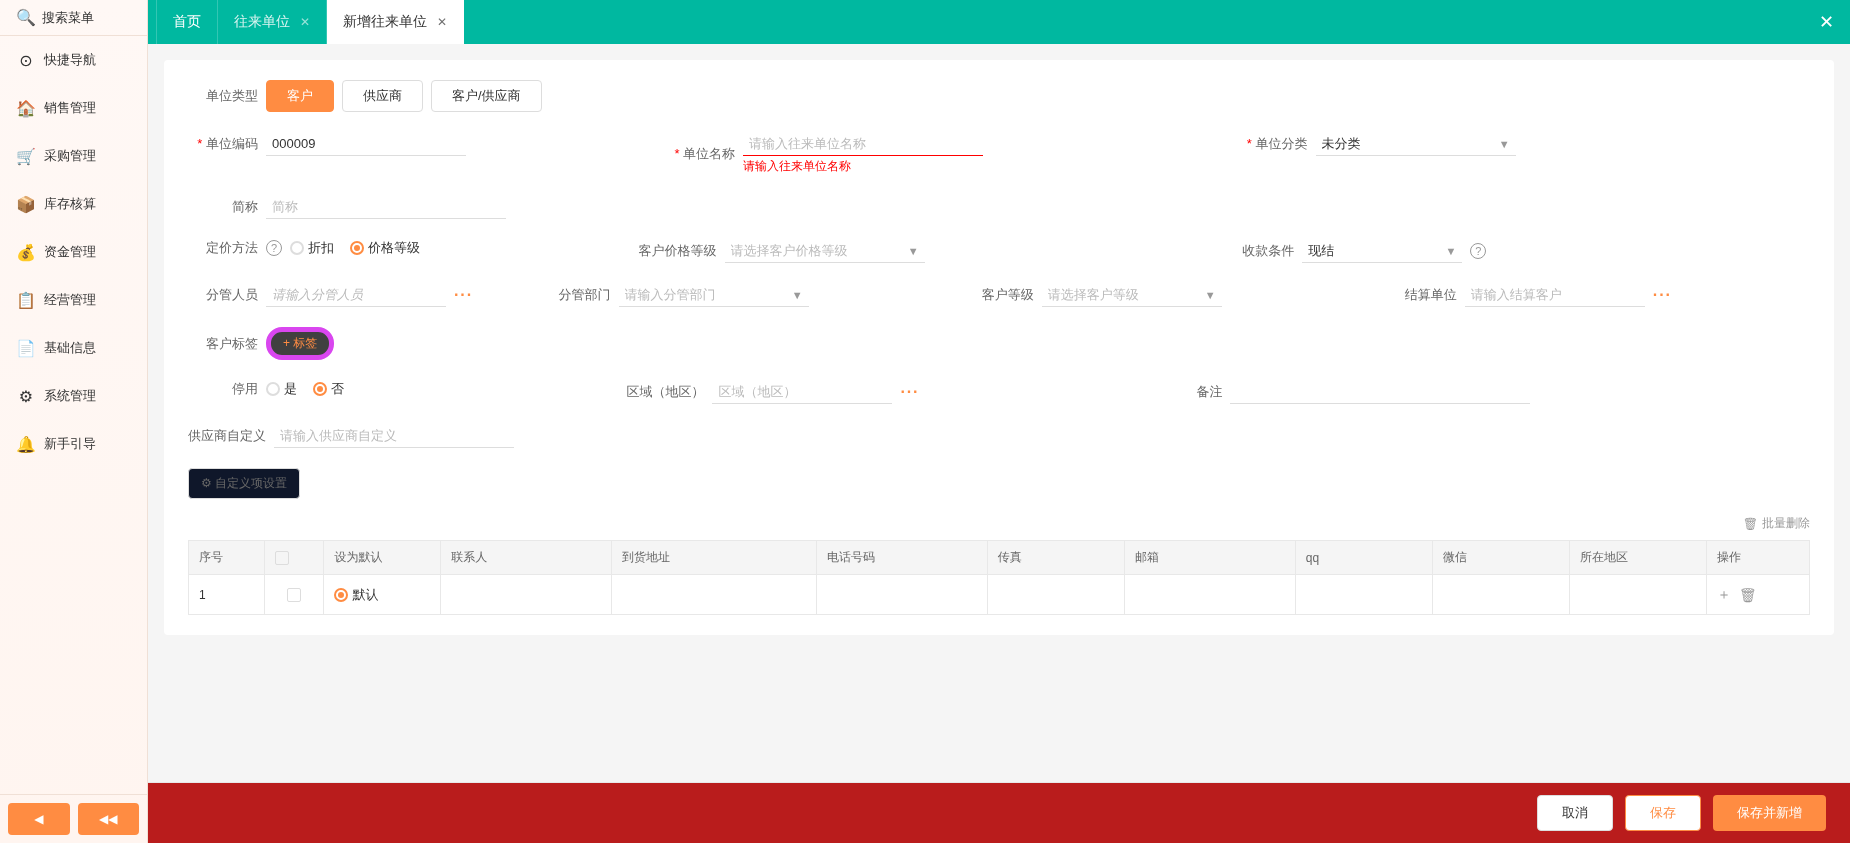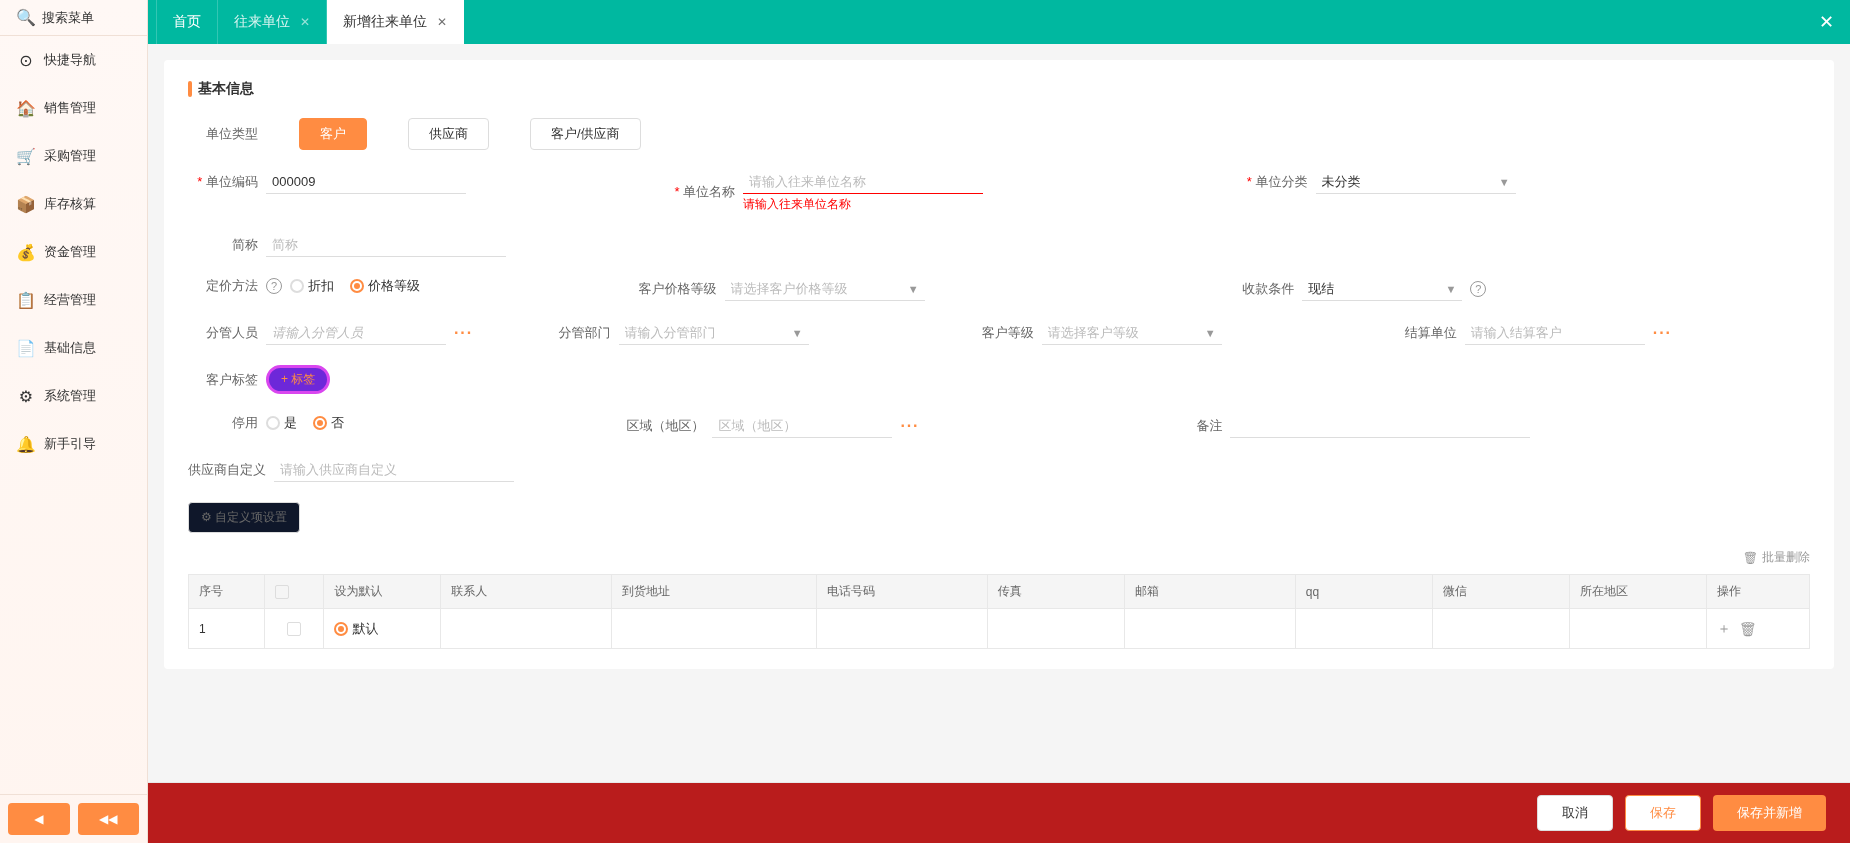--- a/index.html
+++ b/index.html
@@ -167,21 +167,20 @@
       gap: 8px;
     }
     .unit-btn {
       padding: 6px 20px;
       border: 1px solid #ddd;
       border-radius: 4px;
       background: #fff;
       cursor: pointer;
       font-size: 13px;
       color: #333;
-      margin-left: 33px;
     }
     .unit-btn.active {
       background: #ff8c42;
       border-color: #ff8c42;
       color: #fff;
     }
 
     
     .radio-group {
       display: flex;
@@ -211,23 +210,23 @@
     .radio-circle.checked::after {
       content: '';
       width: 6px;
       height: 6px;
       border-radius: 50%;
       background: #ff8c42;
     }
 
     
     .tag-btn {
-      border: 3px solid #d946ef;
+      border: 5px solid #d946ef;
       color: #ff8c42;
-      background: #6d28d9;
+      background: #404040;
       border-radius: 16px;
       padding: 3px 12px;
       cursor: pointer;
       font-size: 12px;
       display: flex;
       align-items: center;
       gap: 4px;
     }
 
     
@@ -443,24 +442,20 @@
     <div class="tab active">
       <span>新增往来单位</span>
       <span class="close-btn">✕</span>
     </div>
     <div class="tabs-bar-spacer"></div>
     <span class="close-window">✕</span>
   </div>
 
   <div class="content">
     <div class="card">
-      <div class="card-title">
-        <div class="card-title-icon"></div>
-        <span>基本信息</span>
-      </div>
 
       <div class="form-row">
         <div class="form-group">
           <span class="form-label">单位类型</span>
           <div class="unit-type-group">
             <button class="unit-btn active">客户</button>
             <button class="unit-btn">供应商</button>
             <button class="unit-btn">客户/供应商</button>
           </div>
         </div>

